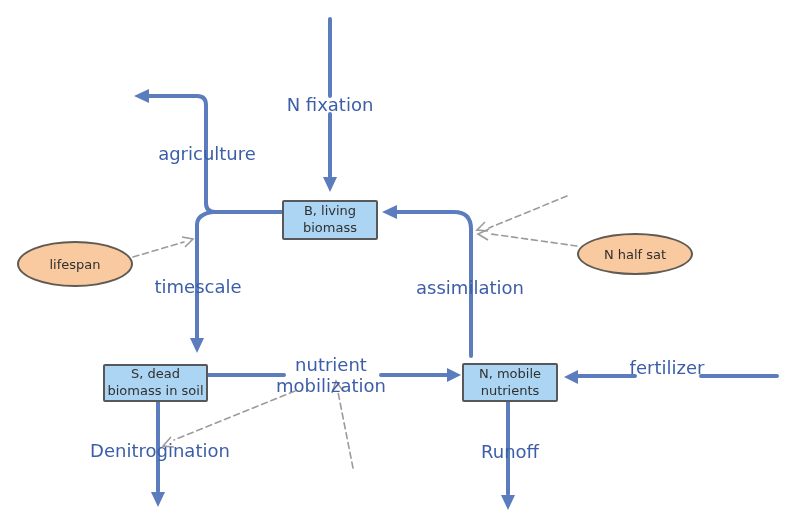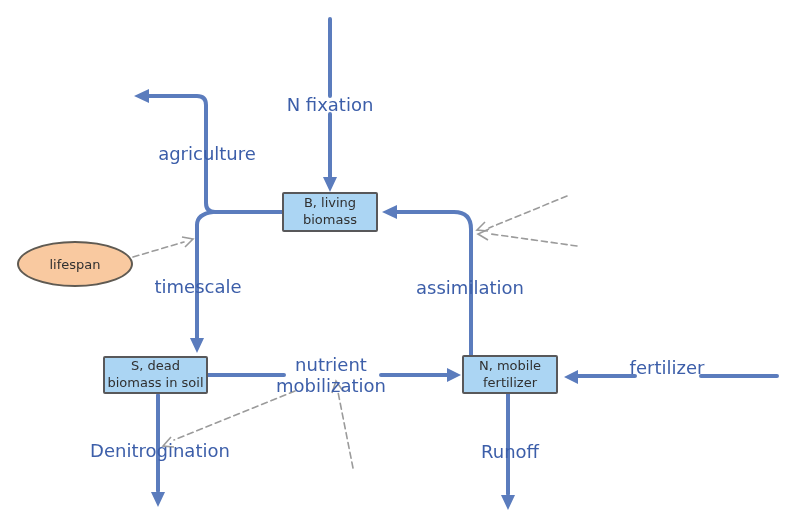--- a/index.html
+++ b/index.html
@@ -44,20 +44,21 @@
     border: 2px solid var(--stock-border);
     border-radius: 2px;
     display: flex;
     align-items: center;
     justify-content: center;
     text-align: center;
     color: var(--node-text);
     font-size: 13px;
     line-height: 1.3;
     white-space: pre-line;
+    margin-top: 8px;
   }
   .param {
     position: absolute;
     box-sizing: border-box;
     background: var(--param-fill);
     border: 2px solid var(--param-border);
     border-radius: 50%;
     display: flex;
     align-items: center;
     justify-content: center;
@@ -123,25 +124,26 @@
     <polyline class="dash-head" points="171,437 163,446 174,447"></polyline>
   </svg>
 
   <div class="stock" style="left:282px; top:192px; width:96px; height:40px;">B, living
 biomass</div>
 
   <div class="stock" style="left:103px; top:356px; width:105px; height:38px;">S, dead
 biomass in soil</div>
 
   <div class="stock" style="left:462px; top:355px; width:96px; height:39px;">N, mobile
-fertilizer</div>
+nutrients</div>
 
   <div class="param" style="left:17px; top:241px; width:116px; height:46px;">lifespan</div>
 
 
+  <div class="param" style="left:577px; top:233px; width:116px; height:42px;">N half sat</div>
 
 
   <div class="flow-label" style="left:330px; top:105px;">N fixation</div>
 
   <div class="flow-label" style="left:207px; top:154px;">agriculture</div>
 
   <div class="flow-label" style="left:198px; top:287px;">timescale</div>
 
   <div class="flow-label" style="left:470px; top:288px;">assimilation</div>
 

